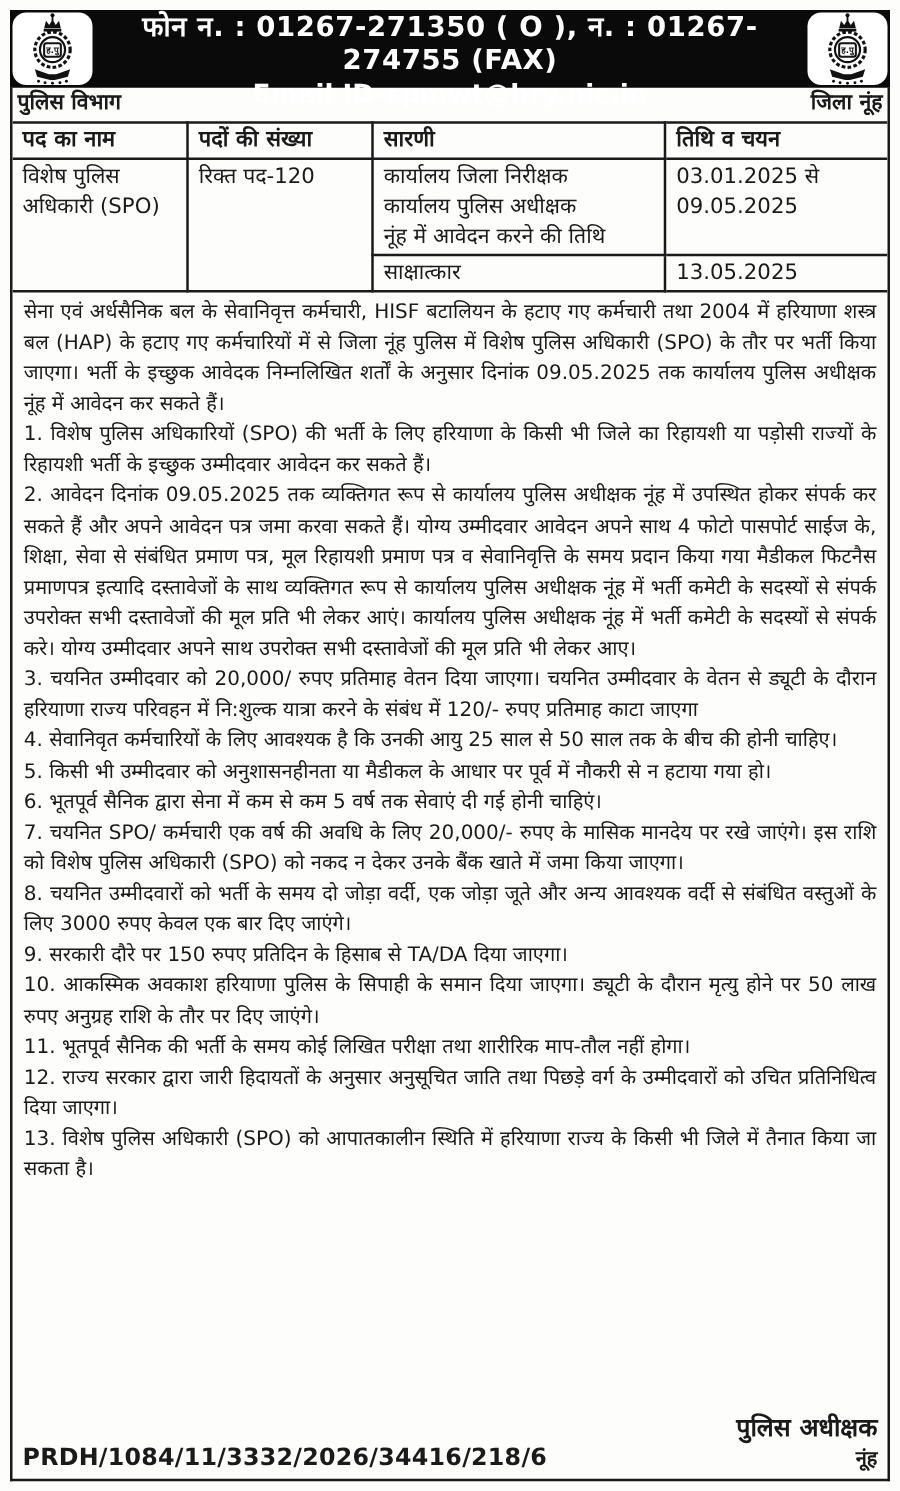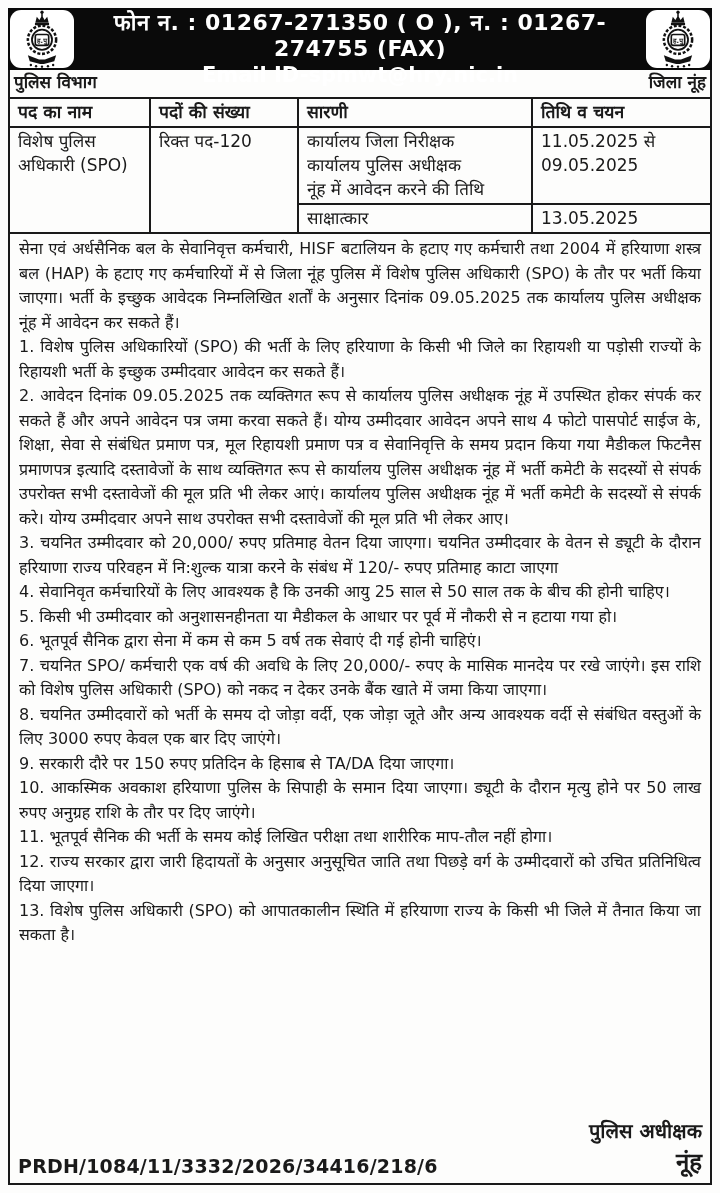--- a/index.html
+++ b/index.html
@@ -88,21 +88,21 @@
     overflow:hidden;
   }
   .body-text p { margin:0; }
   
   .footer { padding:0 8px 6px 8px; font-weight:bold; }
   .sig-title { text-align:right; font-size:20px; line-height:26px; }
   .footer-row {
     display:flex; justify-content:space-between; align-items:flex-end;
   }
   .ref-number { font-size:19px; letter-spacing:0.2px; }
-  .sig-place { font-size:24px; }
+  .sig-place { font-size:16px; }
 </style>
 </head>
 <body>
 
 <div class="page">
 
   <div class="banner">
     <div class="emblem-box">
       <svg width="54" height="58" viewBox="0 0 60 78">
         <circle cx="30" cy="3" r="2.2" fill="#111"></circle>
@@ -166,21 +166,21 @@
             <div>विशेष पुलिस</div>
             <div>अधिकारी (SPO)</div>
           </td>
           <td rowspan="2" class="vac-cell">रिक्त पद-120</td>
           <td>
             <div>कार्यालय जिला निरीक्षक</div>
             <div>कार्यालय पुलिस अधीक्षक</div>
             <div>नूंह में आवेदन करने की तिथि</div>
           </td>
           <td class="no-right">
-            <div>11.05.2025 से</div>
+            <div>03.01.2025 से</div>
             <div>09.05.2025</div>
           </td>
         </tr>
         <tr>
           <td>साक्षात्कार</td>
           <td class="no-right">13.05.2025</td>
         </tr>
       </tbody>
     </table>
 

